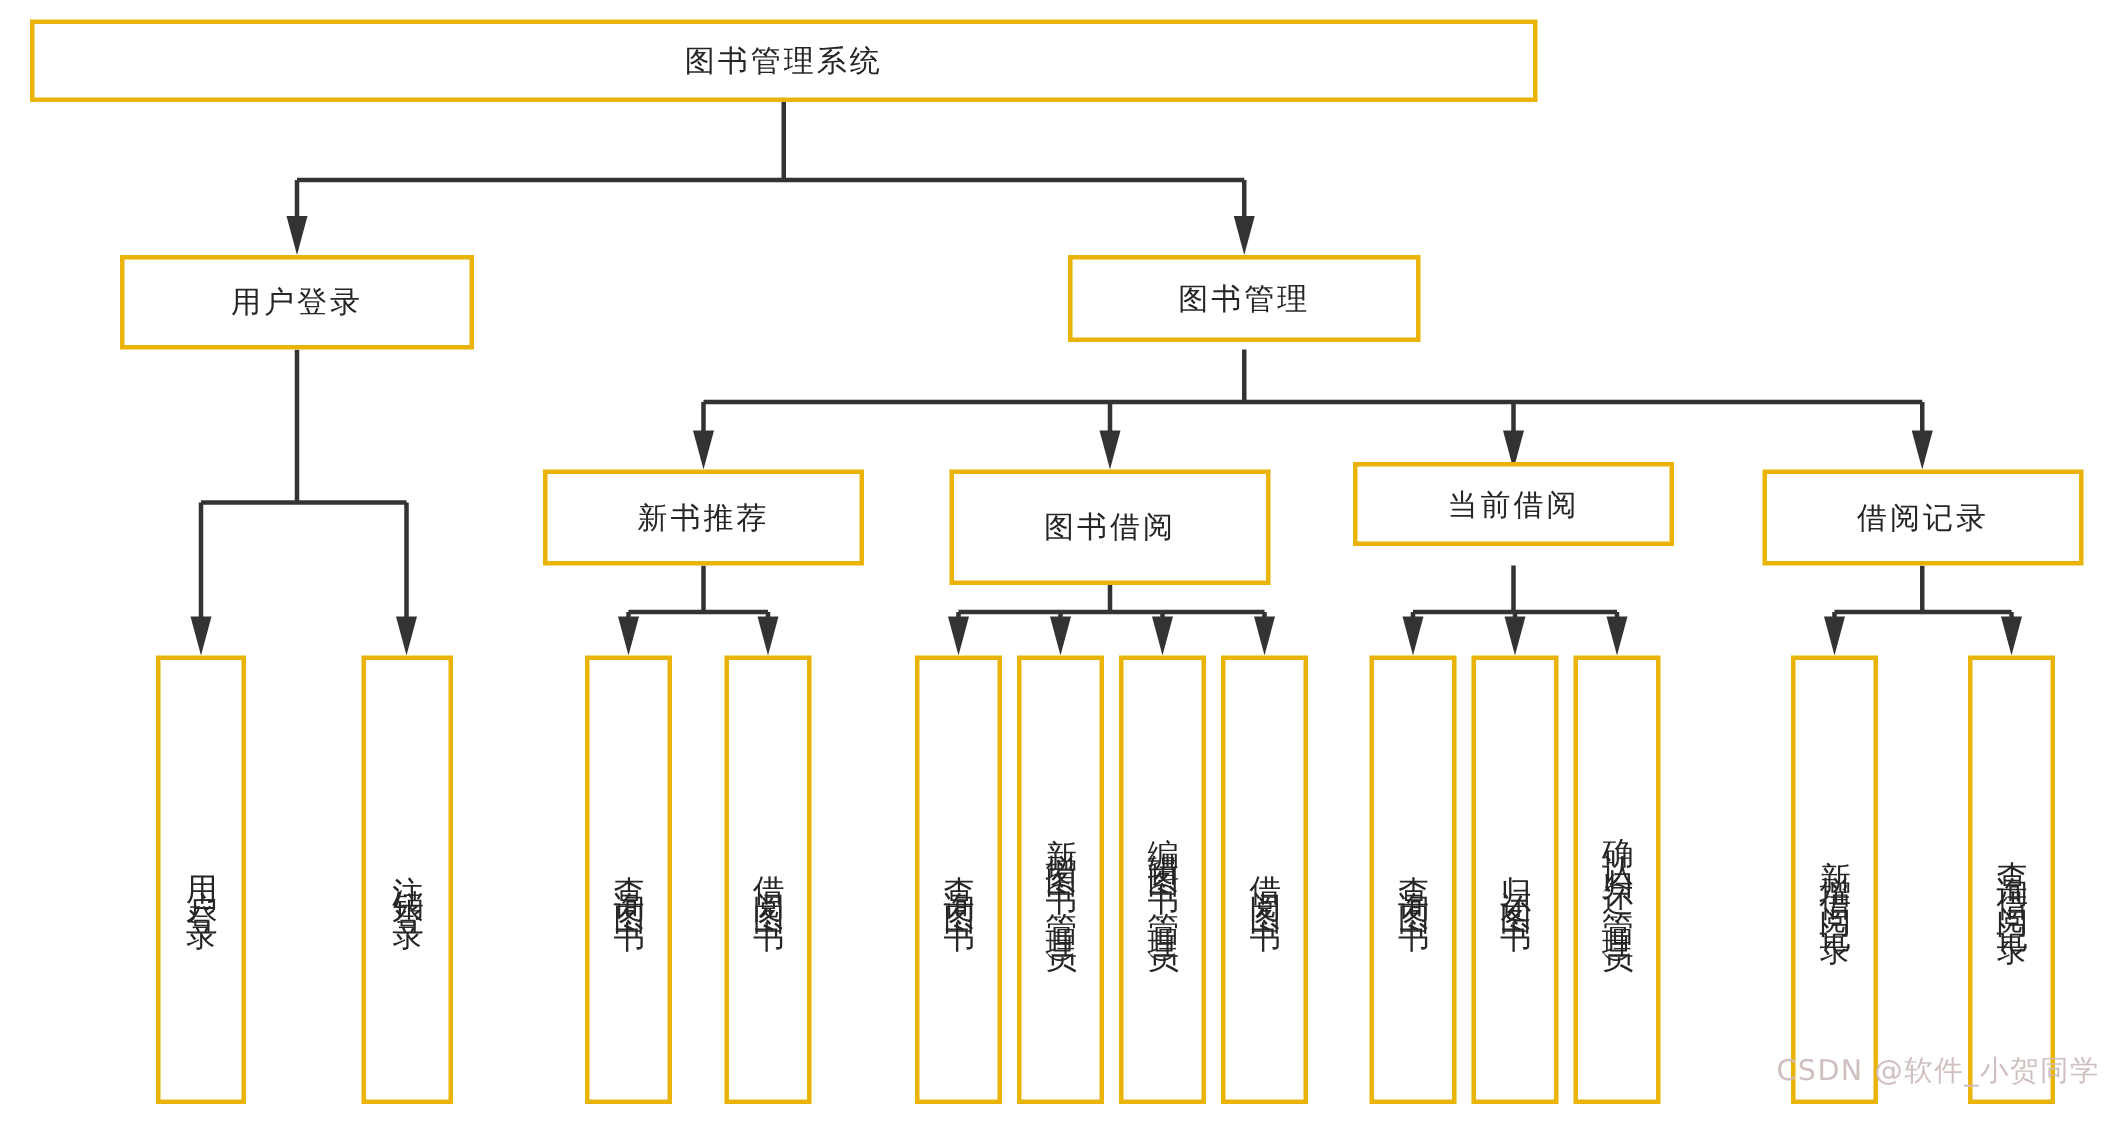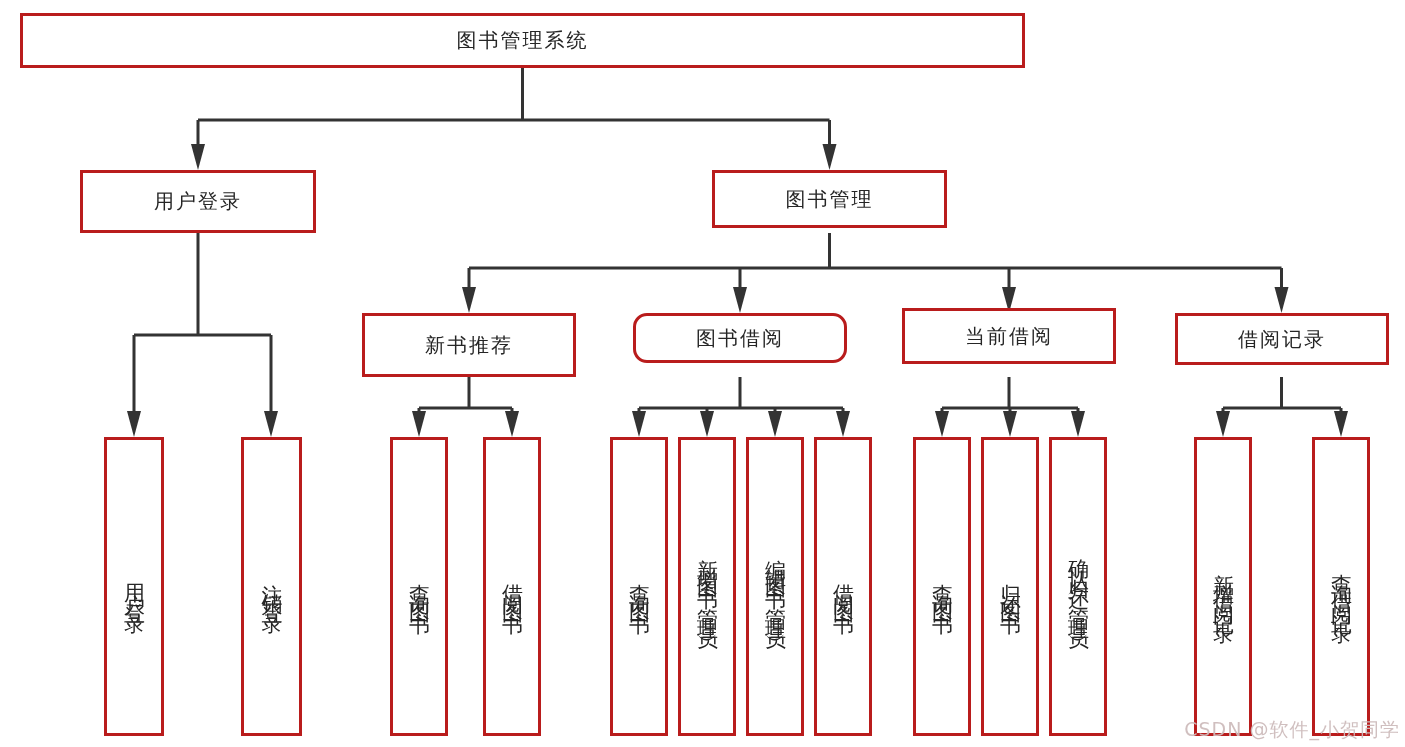--- a/index.html
+++ b/index.html
@@ -8,39 +8,39 @@
     width: 1405px;
     height: 747px;
     background: #ffffff;
     font-family: "DejaVu Sans", sans-serif;
     overflow: hidden;
   }
   .connectors { position: absolute; left: 0; top: 0; width: 1405px; height: 747px; }
   .box {
     position: absolute;
     background: #ffffff;
-    border: 3px solid #b91c1c;
+    border: 3px solid #eab308;
     box-sizing: border-box;
     display: flex;
     align-items: center;
     justify-content: center;
     color: #262626;
   }
   .hbox { font-size: 20px; letter-spacing: 2px; white-space: nowrap; }
   .vbox span {
     writing-mode: vertical-rl;
     text-orientation: mixed;
     font-size: 21px;
     line-height: 1;
     letter-spacing: 10px;
   }
   .watermark {
     position: absolute;
     right: 5px;
-    bottom: 4px;
+    bottom: 20px;
     font-size: 19px;
     letter-spacing: 1px;
     color: rgba(205, 188, 188, 0.95);
     z-index: 5;
     white-space: nowrap;
   }
 </style>
 </head>
 <body>
 
@@ -89,27 +89,27 @@
   <div class="box hbox" style="left:80px; top:170px; width:236px; height:63px;">
     <span>用户登录</span>
   </div>
   <div class="box hbox" style="left:712px; top:170px; width:235px; height:58px;">
     <span>图书管理</span>
   </div>
 
   <div class="box hbox" style="left:362px; top:313px; width:214px; height:64px;font-family:Liberation Mono, monospace;">
     <span>新书推荐</span>
   </div>
-  <div class="box hbox" style="left:633px; top:313px; width:214px; height:50px;border-radius:14px;">
+  <div class="box hbox" style="left:633px; top:313px; width:214px; height:77px;">
     <span>图书借阅</span>
   </div>
   <div class="box hbox" style="left:902px; top:308px; width:214px; height:56px;">
     <span>当前借阅</span>
   </div>
-  <div class="box hbox" style="left:1175px; top:313px; width:214px; height:52px;">
+  <div class="box hbox" style="left:1175px; top:313px; width:214px; height:64px;">
     <span>借阅记录</span>
   </div>
 
   <div class="box vbox" style="left:104px; top:437px; width:60px; height:299px;">
     <span>用户登录</span>
   </div>
   <div class="box vbox" style="left:241px; top:437px; width:61px; height:299px;">
     <span>注销登录</span>
   </div>
 

